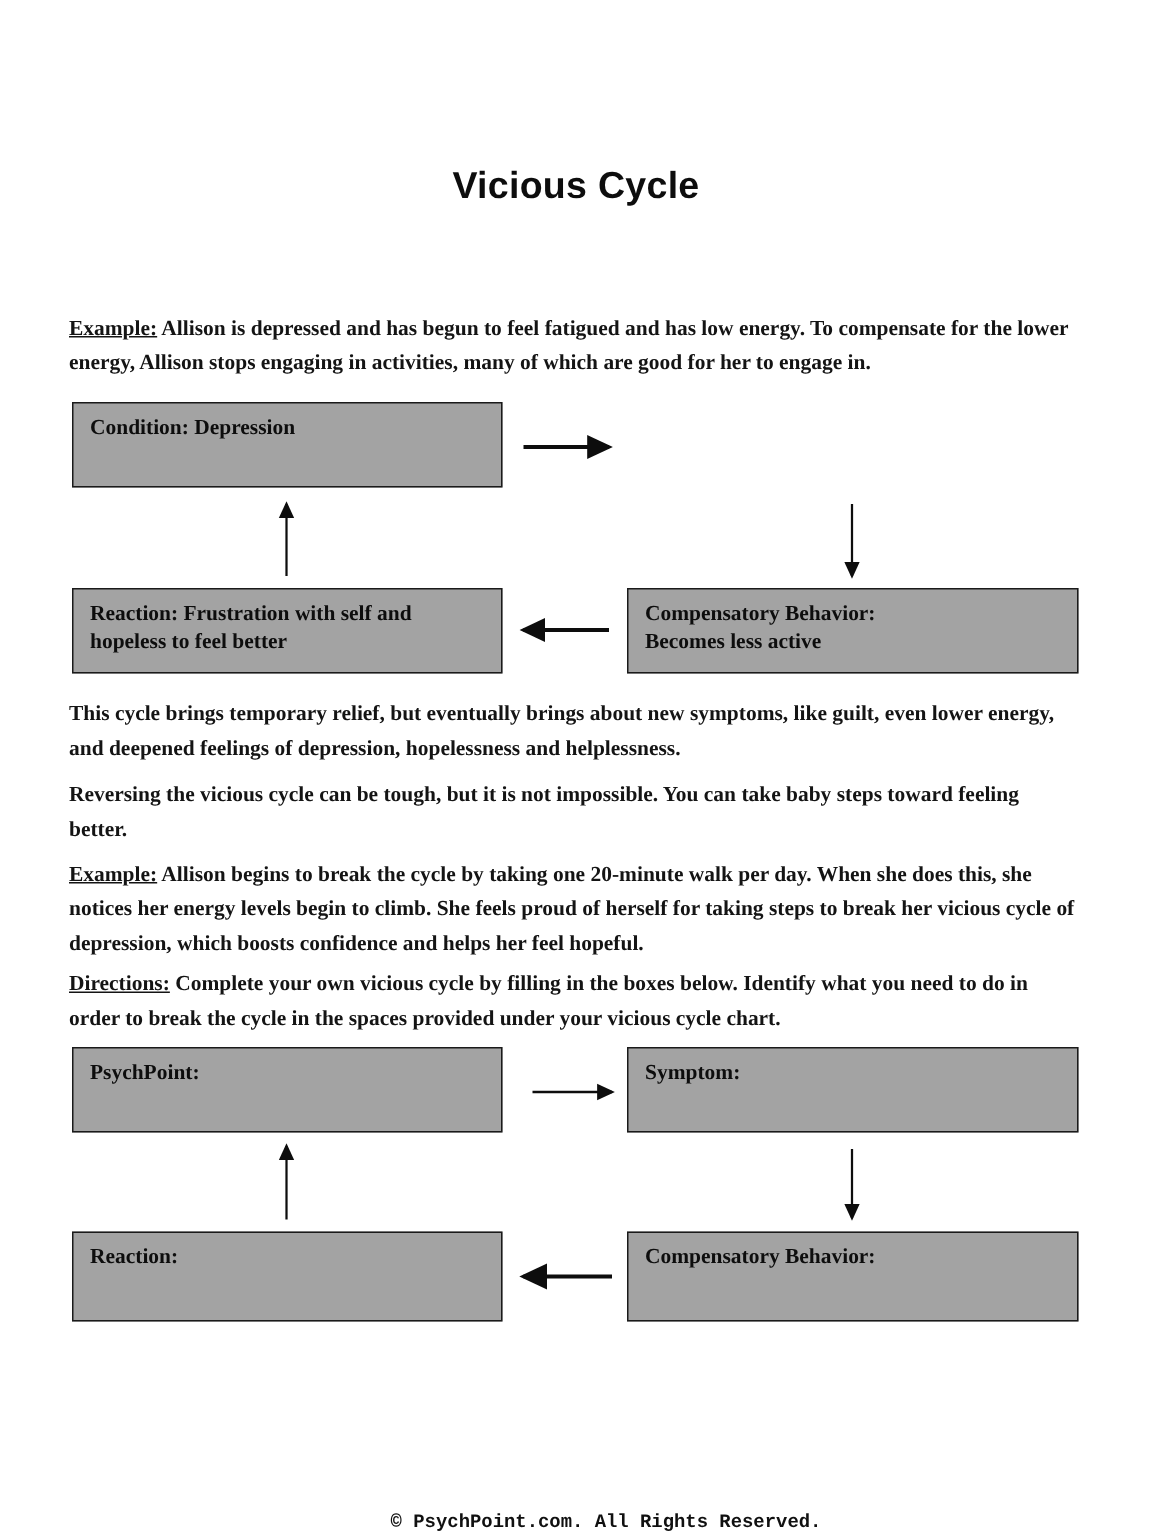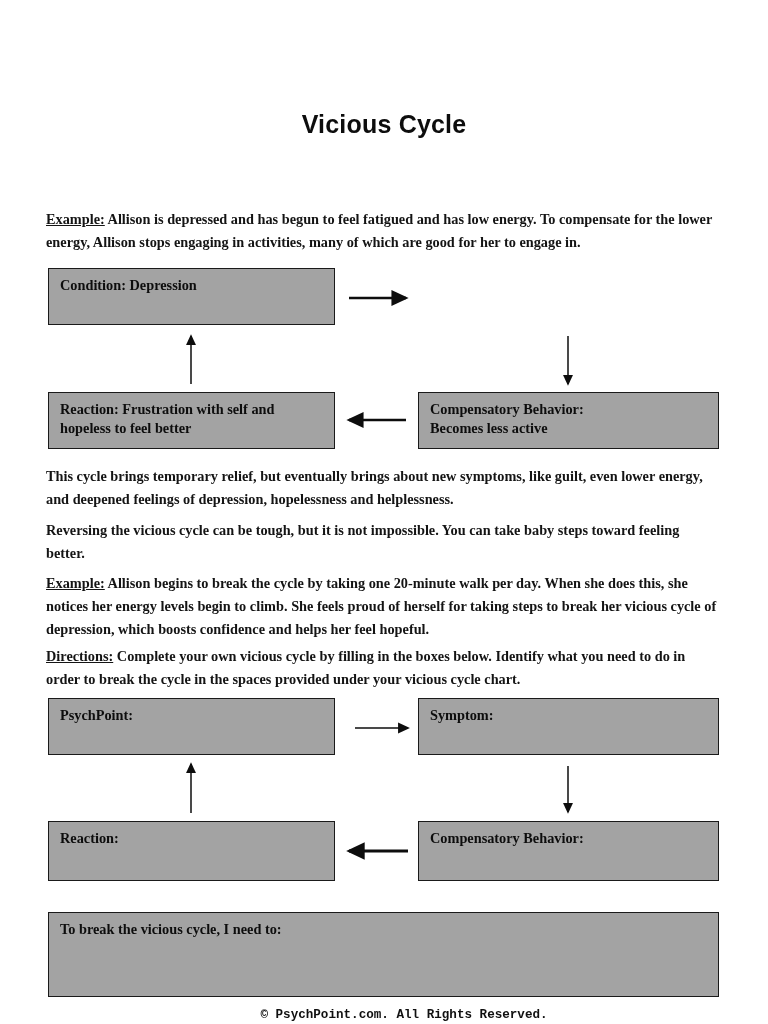--- a/index.html
+++ b/index.html
@@ -135,23 +135,20 @@
   </div>
 
   <div class="box" style="left:418px; top:773px; width:301px; height:60px;">
     <div class="box-text">Compensatory Behavior:</div>
   </div>
 
   <div class="box" style="left:48px; top:773px; width:287px; height:60px;">
     <div class="box-text">Reaction:</div>
   </div>
 
-  <div class="box" style="left:48px; top:864px; width:671px; height:85px;">
-    <div class="box-text">To break the vicious cycle, I need to:</div>
-  </div>
 
   <svg class="arrows" viewBox="0 0 768 1024" xmlns="http://www.w3.org/2000/svg">
     <defs>
       <marker id="ah-thick" markerWidth="7" markerHeight="7" refX="5.6" refY="3.5" orient="auto">
         <path d="M0,0.4 L6.6,3.5 L0,6.6 Z" fill="#0d0d0d"></path>
       </marker>
       <marker id="ah-thin" markerWidth="8" markerHeight="8" refX="6.2" refY="4" orient="auto">
         <path d="M0,0.6 L7.4,4 L0,7.4 Z" fill="#0d0d0d"></path>
       </marker>
     </defs>

